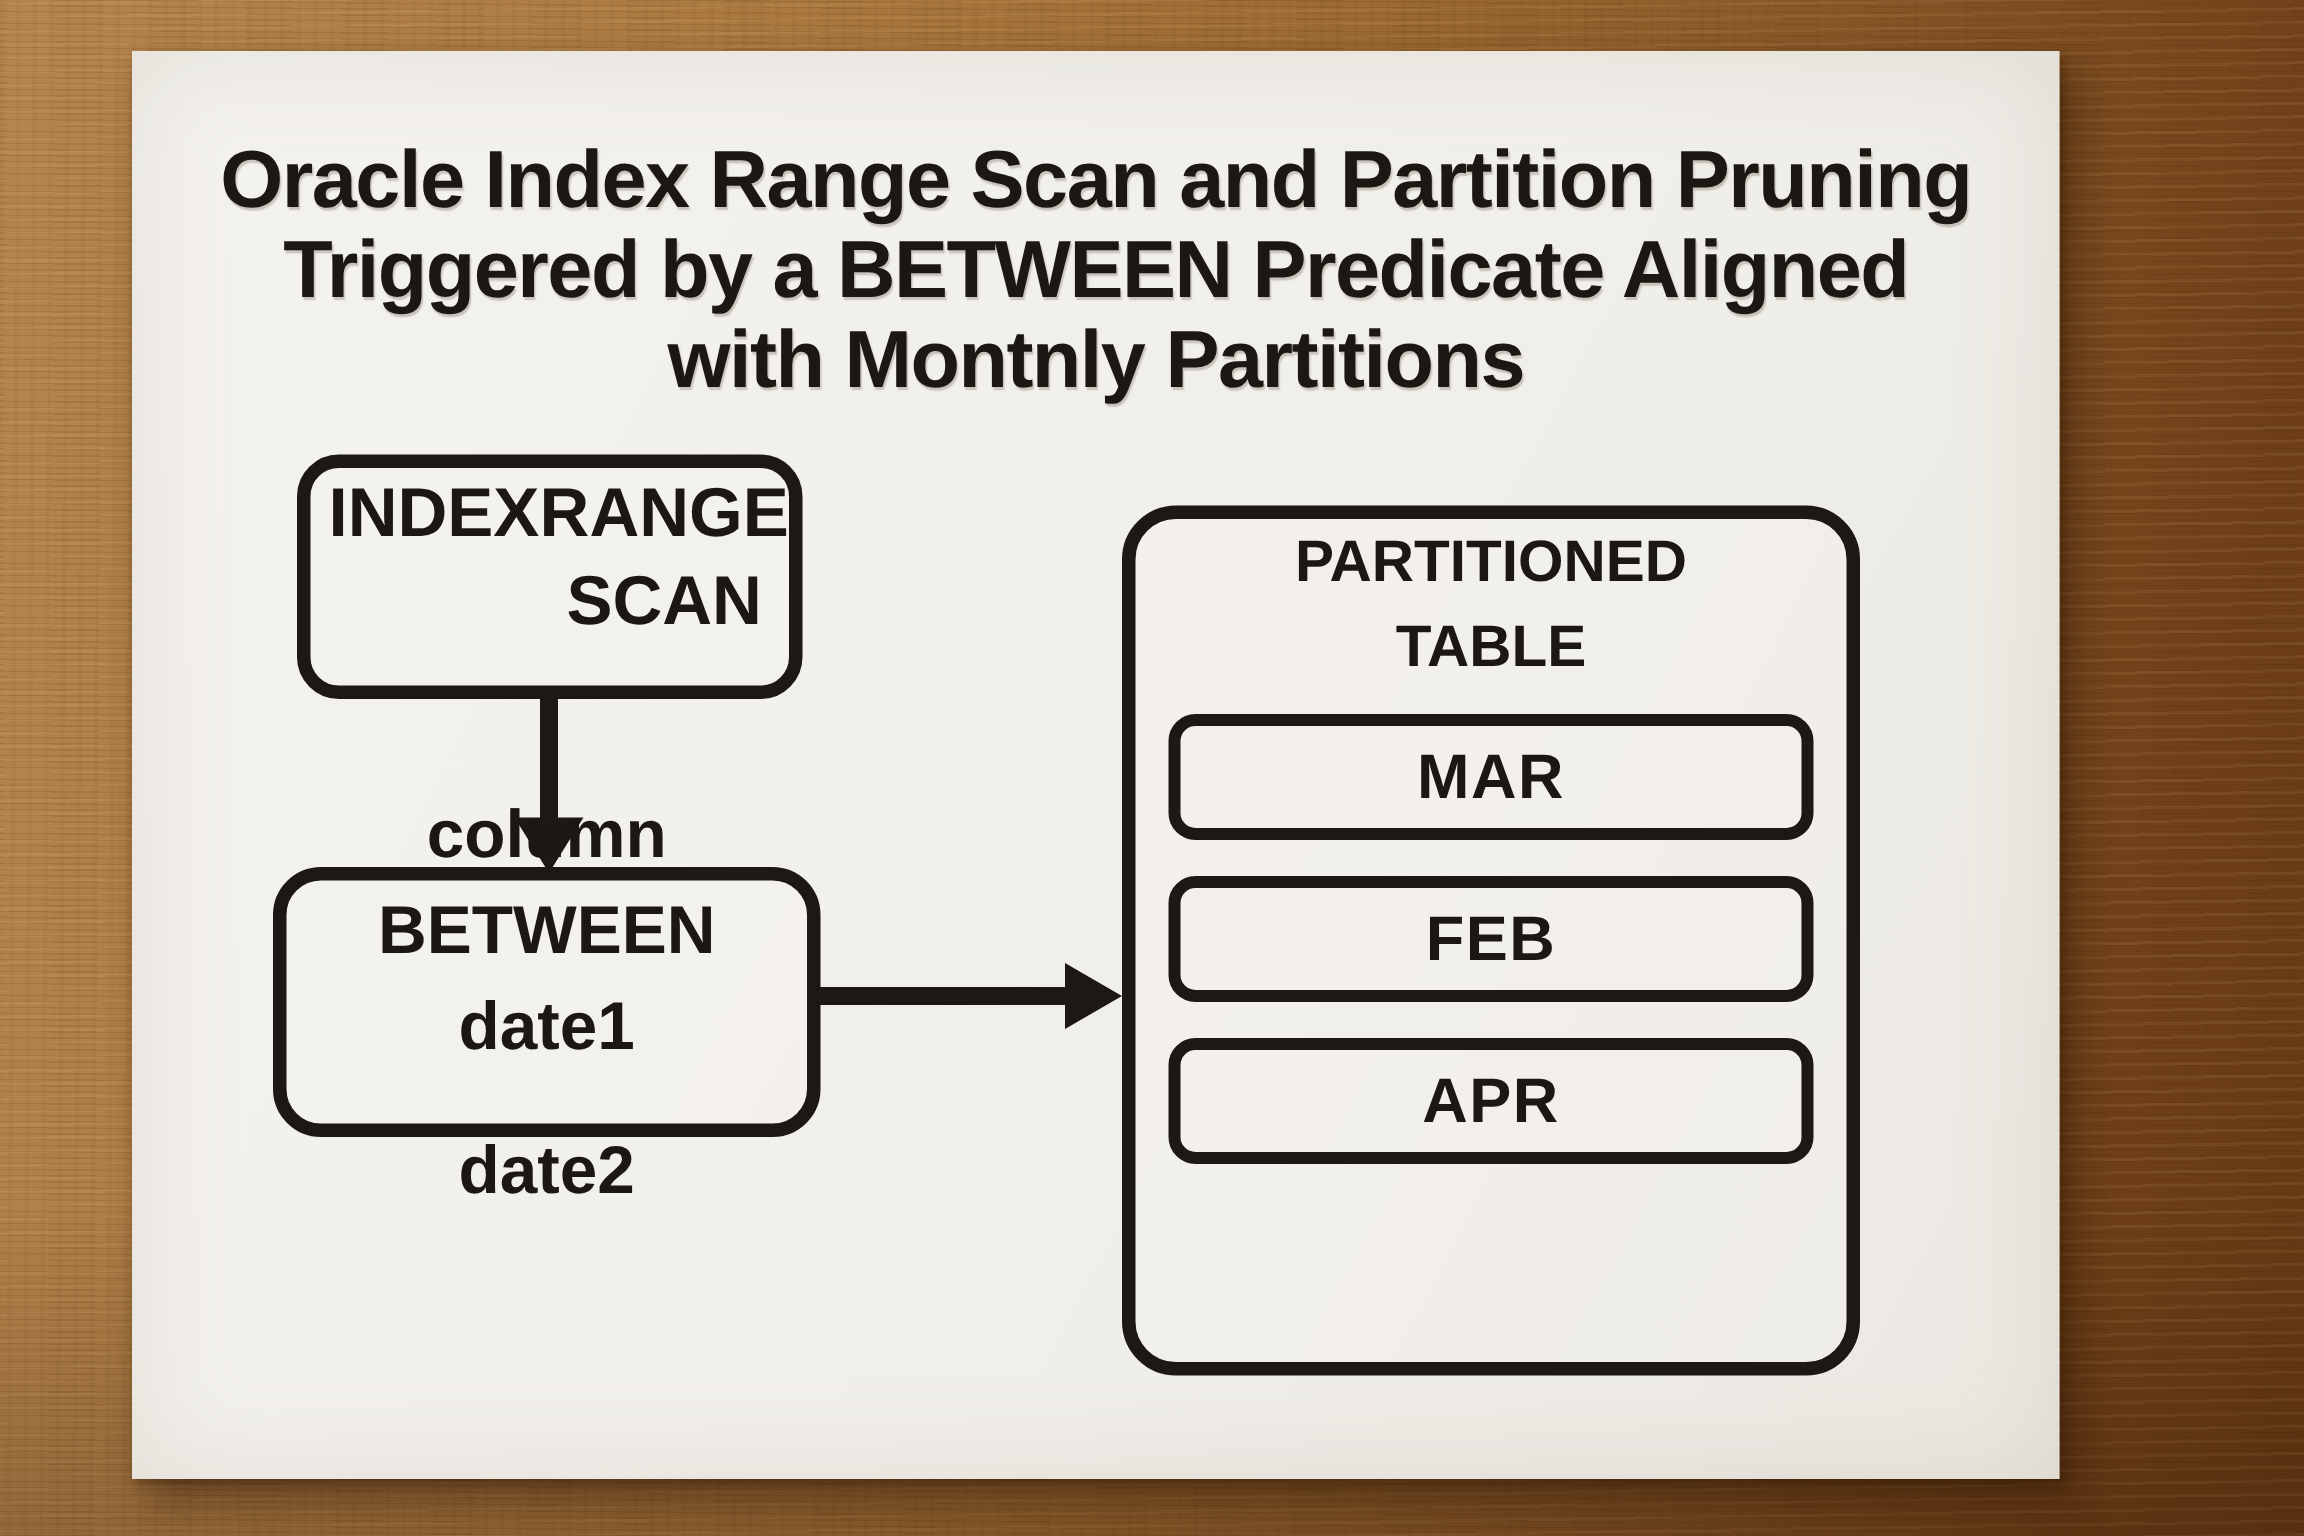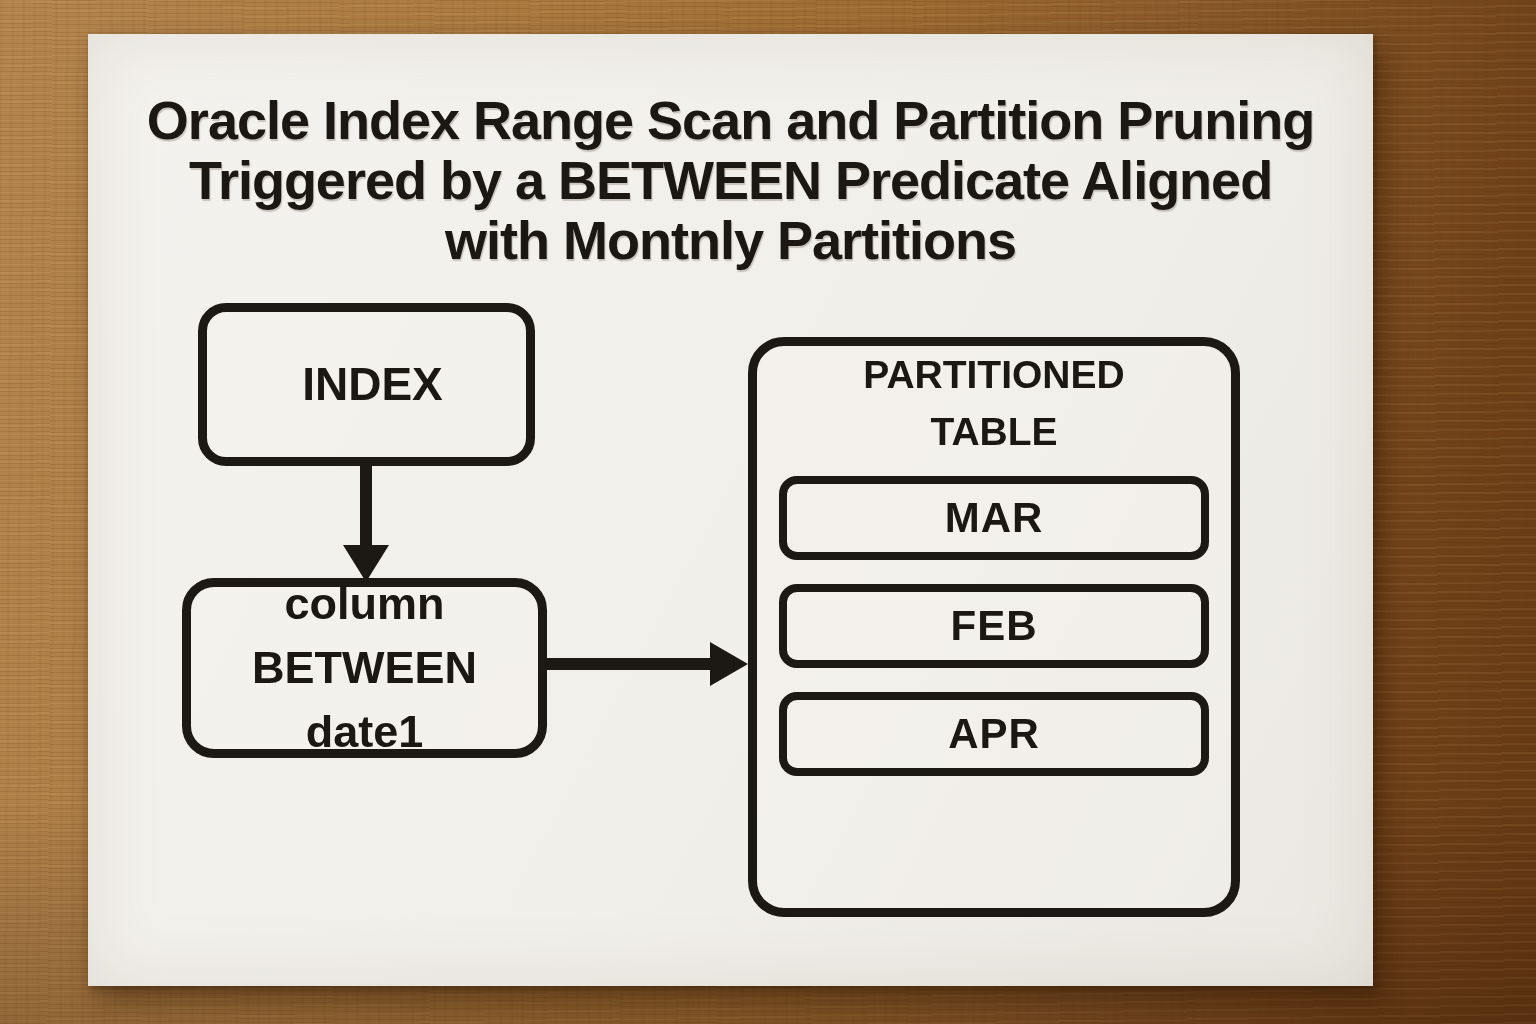--- a/index.html
+++ b/index.html
@@ -69,21 +69,20 @@
   }
 
   .index-box {
     left: 110px;
     top: 269px;
     width: 337px;
     height: 163px;
     font-size: 46px;
     line-height: 59px;
     display: flex;
-    flex-direction: column;
     justify-content: center;
     padding-left: 12px;
   }
 
   .between-box {
     left: 94px;
     top: 544px;
     width: 365px;
     height: 180px;
     border-radius: 32px;
@@ -163,30 +162,32 @@
 <div class="paper">
 
   <div class="title">
     <div>Oracle Index Range Scan and Partition Pruning</div>
     <div>Triggered by a BETWEEN Predicate Aligned</div>
     <div>with Montnly Partitions</div>
   </div>
 
   <div class="node index-box">
     <div>INDEX</div>
+    <div>RANGE SCAN</div>
   </div>
 
   <div class="arrow-part down-shaft"></div>
   <div class="down-head"></div>
 
   <div class="node between-box">
     <div>column</div>
     <div>BETWEEN</div>
     <div class="date-row">
       <span>date1</span>
+      <span>date2</span>
     </div>
   </div>
 
   <div class="arrow-part right-shaft"></div>
   <div class="right-head"></div>
 
   <div class="node pt-box">
     <div class="pt-header">
       <div>PARTITIONED</div>
       <div>TABLE</div>

